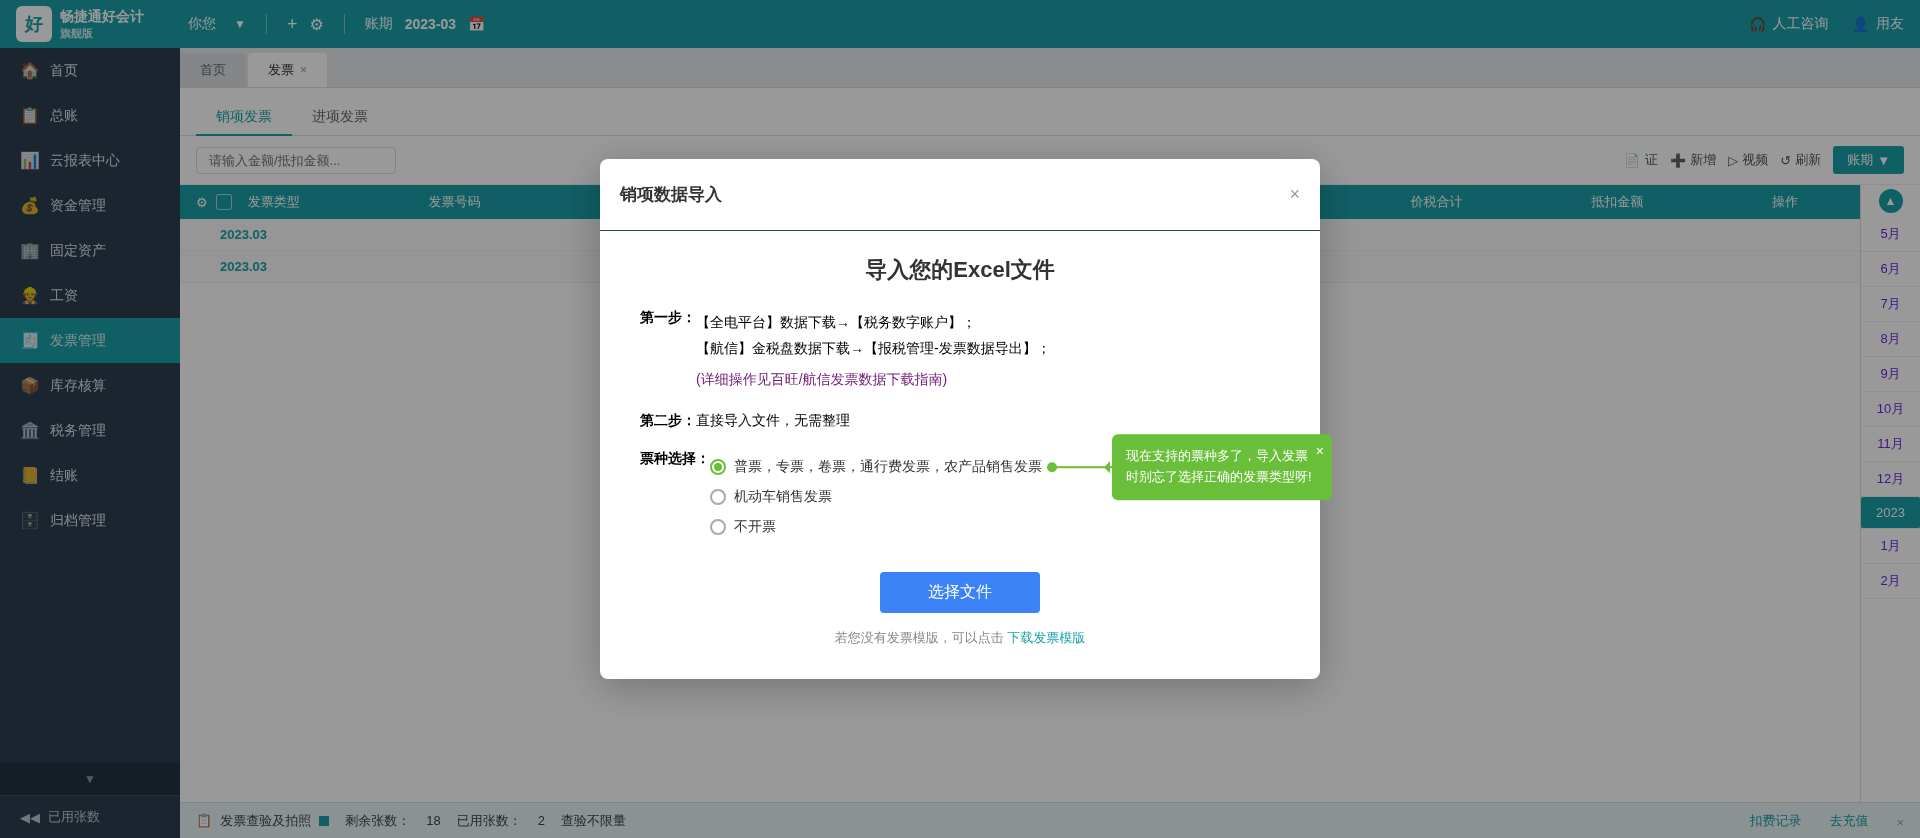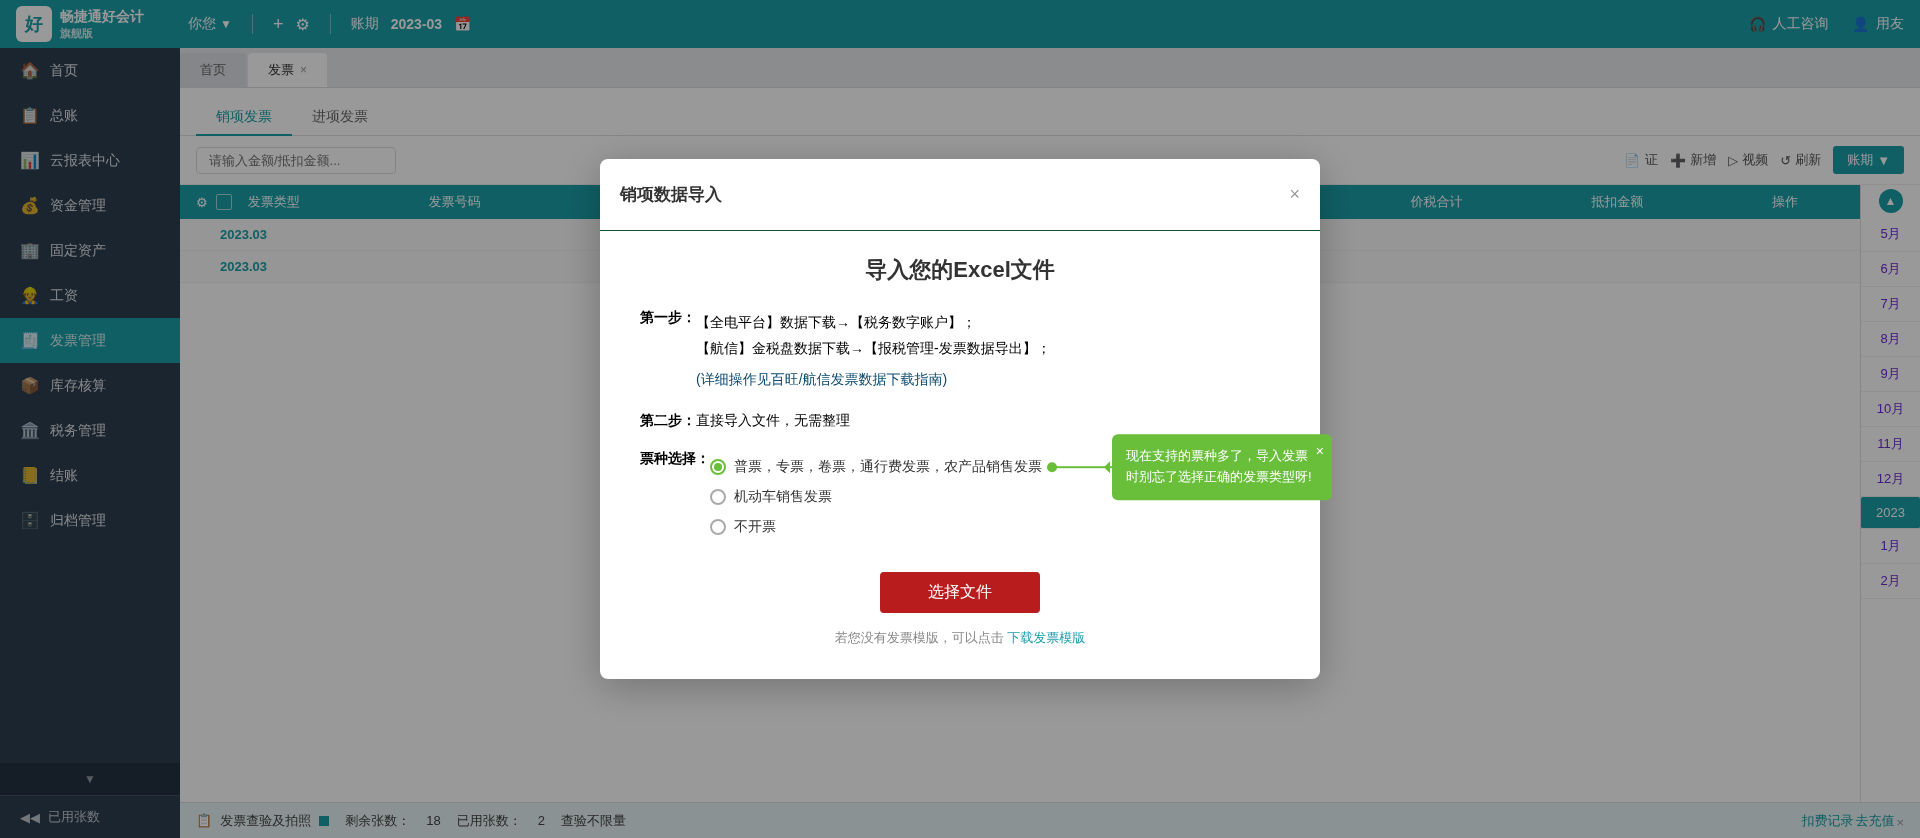--- a/index.html
+++ b/index.html
@@ -26,21 +26,21 @@
     .logo-icon {
       width: 36px; height: 36px;
       background: white;
       border-radius: 6px;
       display: flex; align-items: center; justify-content: center;
       color: #1a9fa8;
       font-weight: bold;
       font-size: 18px;
     }
     .top-bar-account {
-      display: flex; align-items: center; gap: 4px;
+      display: flex; align-items: center; gap: 18px;
       font-size: 14px;
     }
     .top-bar-divider { width: 1px; height: 20px; background: rgba(255,255,255,0.4); margin: 0 8px; }
     .top-bar-right { margin-left: auto; display: flex; align-items: center; gap: 24px; }
     .top-bar-btn { display: flex; align-items: center; gap: 6px; cursor: pointer; font-size: 14px; }
 
     
     .main-layout { display: flex; height: calc(838px - 48px); }
 
     
@@ -150,21 +150,21 @@
       height: 36px;
       background: #e8f4f5;
       border-top: 1px solid #ddd;
       display: flex; align-items: center;
       padding: 0 16px;
       gap: 16px;
       font-size: 13px;
       color: #444;
     }
     .bottom-bar-left { display: flex; align-items: center; gap: 8px; }
-    .bottom-bar-right { margin-left: auto; display: flex; align-items: flex-end; gap: 2px; }
+    .bottom-bar-right { margin-left: auto; display: flex; align-items: flex-end; gap: 28px; }
     .link-btn { color: #1a9fa8; cursor: pointer; text-decoration: none; }
 
     
     .overlay {
       position: fixed; top: 0; left: 0; right: 0; bottom: 0;
       background: rgba(0,0,0,0.4);
       z-index: 100;
       display: flex; align-items: center; justify-content: center;
     }
 
@@ -216,21 +216,21 @@
     .radio-circle.selected::after {
       content: '';
       width: 8px; height: 8px;
       background: #6abf3a;
       border-radius: 50%;
     }
 
     .select-file-btn {
       display: block;
       margin: 24px auto 16px;
-      background: #b91c1c;
+      background: #3b82f6;
       color: white;
       border: none;
       border-radius: 4px;
       padding: 10px 48px;
       font-size: 16px;
       cursor: pointer;
       font-family: inherit;
     }
     .modal-footer-note { text-align: center; font-size: 13px; color: #888; }
 
@@ -462,21 +462,21 @@
     <div class="modal-body">
       <div class="modal-main-title">导入您的Excel文件</div>
 
       <div class="step-row">
         <div class="step-inline">
           <span class="step-num">第一步：</span>
           <div class="step-text">
             <div>【全电平台】数据下载→【税务数字账户】；</div>
             <div>【航信】金税盘数据下载→【报税管理-发票数据导出】；</div>
             <div style="margin-top:4px;">
-              <span style="color:#0c4a6e;cursor:pointer;text-align:center;">(详细操作见百旺/航信发票数据下载指南)</span>
+              <span style="color:#701a75;cursor:pointer;text-align:center;">(详细操作见百旺/航信发票数据下载指南)</span>
             </div>
           </div>
         </div>
       </div>
 
       <div class="step-row">
         <div class="step-inline">
           <span class="step-num">第二步：</span>
           <span>直接导入文件，无需整理</span>
         </div>

